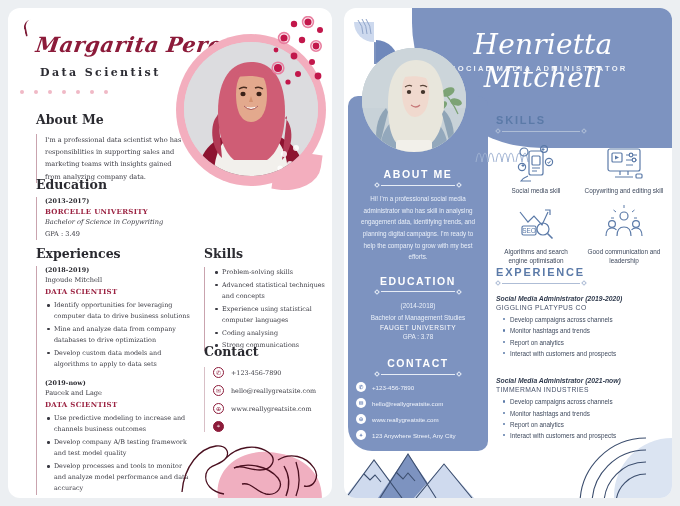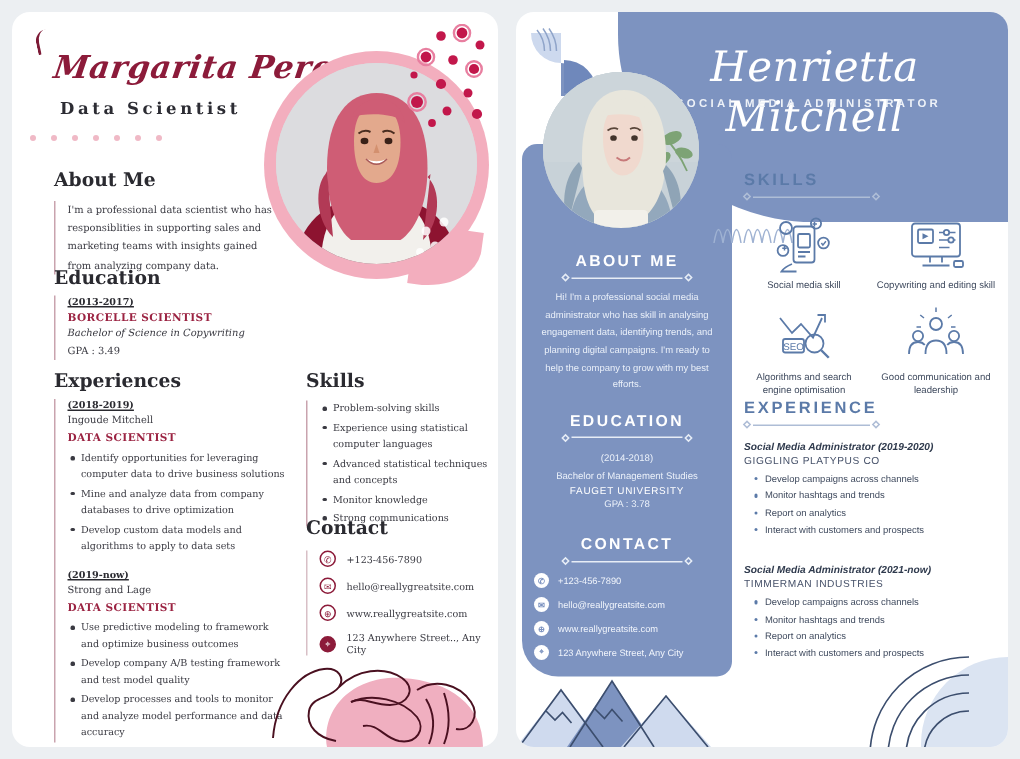--- a/index.html
+++ b/index.html
@@ -43,21 +43,21 @@
   .l-h {
     font-family: "DejaVu Serif", serif; font-weight: 700;
     font-size: 12.5px; color: #2a2a30;
   }
   .l-sec { position: absolute; }
   .l-bar { border-left: 1.2px solid #c9a3ae; padding-left: 8px; }
   .l-body {
     font-family: "DejaVu Serif", serif; font-size: 6.6px;
     line-height: 1.85; color: #3a3a42;
   }
-  .l-date { font-family: "DejaVu Serif", serif; font-weight:700; font-size: 6.4px; color:#2a2a30;text-decoration:underline; }
+  .l-date { font-family: "DejaVu Serif", serif; font-weight:700; font-size: 6.4px; color:#2a2a30; }
   .l-comp { font-family: "DejaVu Serif", serif; font-size: 6.6px; color:#3a3a42; margin-top:2px; }
   .l-title { font-family: "DejaVu Serif", serif; font-weight:700; font-size:7px; color:#9b2342; letter-spacing:.3px; margin-top:3px; }
   .l-ul { list-style: none; margin-top: 4px; }
   .l-ul li {
     font-family: "DejaVu Serif", serif; font-size: 6.4px; line-height:1.75;
     color:#3a3a42; padding-left: 9px; position: relative; margin-bottom: 1.5px;
   }
   .l-ul li::before {
     content:""; position:absolute; left:2px; top:4px;
     width:2.5px; height:2.5px; border-radius:50%; background:#3a3a42;
@@ -250,60 +250,60 @@
       <div class="l-h">About Me</div>
       <div class="l-bar" style="margin-top:7px;">
         <div class="l-body">I'm a professional data scientist who has responsiblities in supporting sales and marketing teams with insights gained from analyzing company data.</div>
       </div>
     </div>
 
     <div class="l-sec" style="left:28px; top:169px; width:160px;">
       <div class="l-h">Education</div>
       <div class="l-bar" style="margin-top:5px;">
         <div class="l-date">(2013-2017)</div>
-        <div class="l-title" style="margin-top:2px;">BORCELLE SCIENTIST</div>
+        <div class="l-title" style="margin-top:2px;">BORCELLE UNIVERSITY</div>
         <div class="l-body" style="font-style:italic;">Bachelor of Science in Copywriting</div>
         <div class="l-body">GPA : 3.49</div>
       </div>
     </div>
 
     <div class="l-sec" style="left:28px; top:238px; width:156px;">
       <div class="l-h">Experiences</div>
       <div class="l-bar" style="margin-top:5px;">
         <div>
           <div class="l-date">(2018-2019)</div>
           <div class="l-comp">Ingoude Mitchell</div>
           <div class="l-title">DATA SCIENTIST</div>
           <ul class="l-ul">
             <li>Identify opportunities for leveraging computer data to drive business solutions</li>
             <li>Mine and analyze data from company databases to drive optimization</li>
             <li>Develop custom data models and algorithms to apply to data sets</li>
           </ul>
         </div>
         <div style="margin-top:9px;">
           <div class="l-date">(2019-now)</div>
-          <div class="l-comp">Strong and Lage</div>
+          <div class="l-comp">Paucek and Lage</div>
           <div class="l-title">DATA SCIENTIST</div>
           <ul class="l-ul">
-            <li>Use predictive modeling to framework and optimize business outcomes</li>
+            <li>Use predictive modeling to increase and channels business outcomes</li>
             <li>Develop company A/B testing framework and test model quality</li>
             <li>Develop processes and tools to monitor and analyze model performance and data accuracy</li>
           </ul>
         </div>
       </div>
     </div>
 
     <div class="l-sec" style="left:196px; top:238px; width:124px;">
       <div class="l-h">Skills</div>
       <div class="l-bar" style="margin-top:6px;">
         <ul class="l-ul" style="margin-top:0;">
           <li>Problem-solving skills</li>
+          <li>Advanced statistical techniques and concepts</li>
           <li>Experience using statistical computer languages</li>
-          <li>Advanced statistical techniques and concepts</li>
-          <li>Monitor knowledge</li>
+          <li>Coding analysing</li>
           <li>Strong communications</li>
         </ul>
       </div>
     </div>
 
     <div class="l-sec" style="left:196px; top:336px; width:128px;">
       <div class="l-h">Contact</div>
       <div class="l-bar" style="margin-top:8px; border-color:#d8bfc6;">
         <div class="l-contact-row">
           <span class="l-ci">✆</span>
@@ -312,21 +312,20 @@
         <div class="l-contact-row">
           <span class="l-ci">✉</span>
           <span class="l-ct">hello@reallygreatsite.com</span>
         </div>
         <div class="l-contact-row">
           <span class="l-ci">⊕</span>
           <span class="l-ct">www.reallygreatsite.com</span>
         </div>
         <div class="l-contact-row">
           <span class="l-ci filled">⌖</span>
-          <span class="l-ct">123 Anywhere Street.., Any City</span>
         </div>
       </div>
     </div>
 
     <div class="floral">
       <svg width="150" height="72" viewBox="0 0 150 72">
         <path d="M46 72 C42 44 66 24 96 26 C128 28 150 44 150 72 Z" fill="#f0afc0"></path>
         <g fill="none" stroke="#4a1020" stroke-width="1.3">
           <path d="M10 66 C12 40 28 22 44 20 C54 19 58 26 54 32 C48 40 36 38 34 48 C32 58 40 66 52 68"></path>
           <path d="M54 32 C66 20 84 18 96 26 C106 33 100 44 88 44 C76 44 70 38 62 42"></path>

